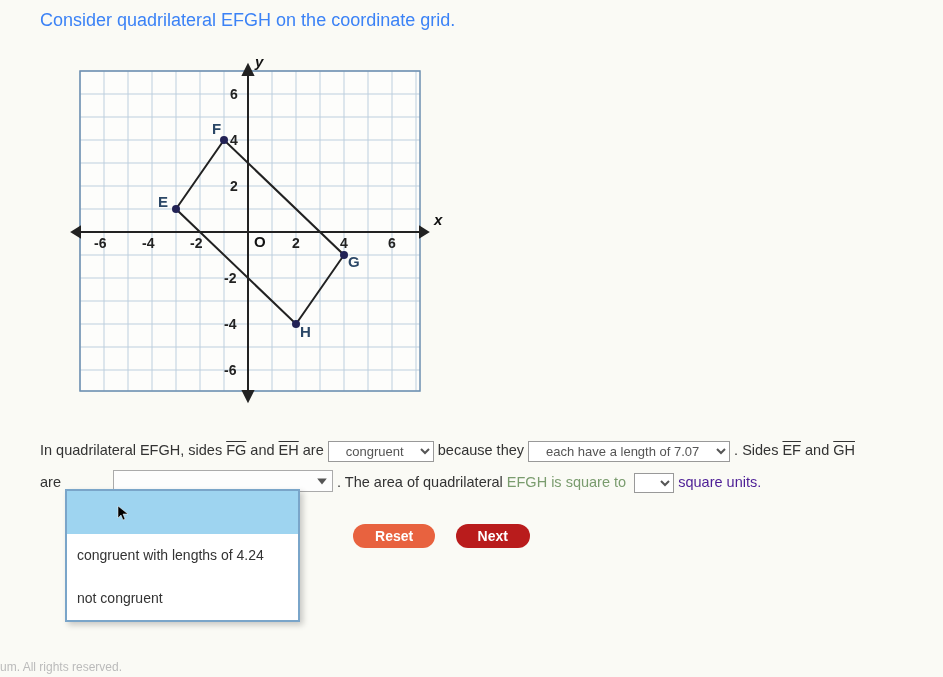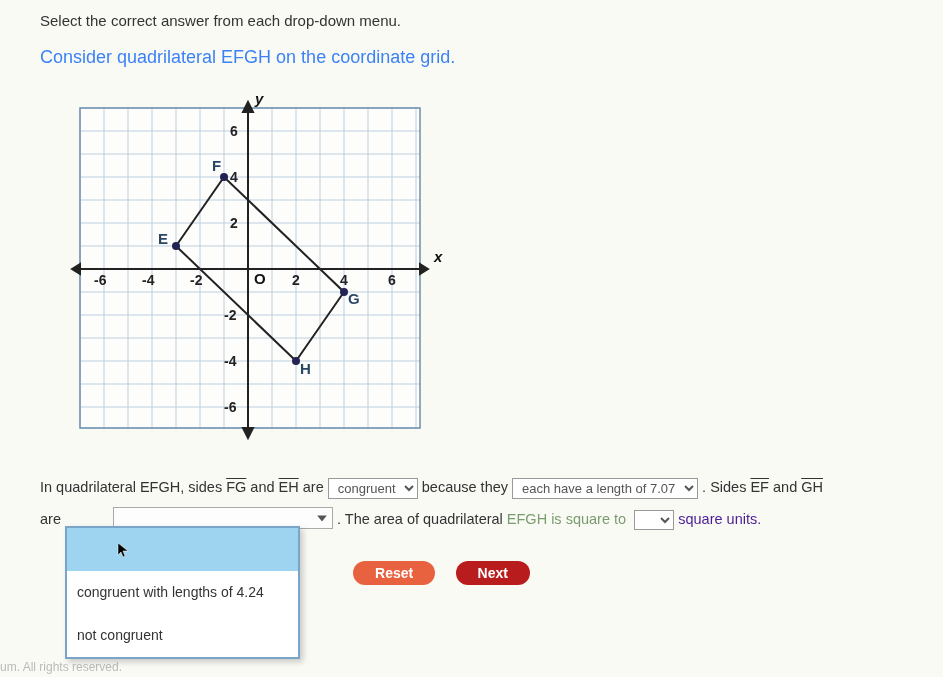--- a/index.html
+++ b/index.html
@@ -34,21 +34,21 @@
       font-size: 14.5px;
       color: #333;
       line-height: 2.2;
       margin-top: 5px;
     }
     .fill-in-text .overline {
       text-decoration: overline;
     }
     select.inline-select {
       font-size: 13px;
-      padding: 1px 5px;
+      padding: 1px 13px;
       background: #fff;
       border: 1px solid #999;
       vertical-align: middle;
       color: #555;
     }
     select.closest-to {
       background: #fff;
       border: 1px solid #999;
       width: 40px;
       height: 20px;
@@ -121,21 +121,20 @@
       font-size: 12px;
       color: #bbb;
     }
     .gray-text { color: #4c1d95; }
     .green-text { color: #7a9c6e; }
   </style>
 </head>
 <body>
 
 <div class="content-area">
-  <p class="instruction">Select the correct answer from each drop-down menu.</p>
   <p class="subinstruction">Consider quadrilateral EFGH on the coordinate grid.</p>
 
   <div class="graph-container">
     <svg width="400" height="360" viewBox="0 0 400 360">
 
       <rect x="30" y="20" width="340" height="320" fill="#fdfdfb" stroke="none"></rect>
 
       <g stroke="#8aa9c7" stroke-width="1" opacity="0.55">
         <line x1="30" y1="20" x2="30" y2="340"></line>
           <line x1="54" y1="20" x2="54" y2="340"></line>

